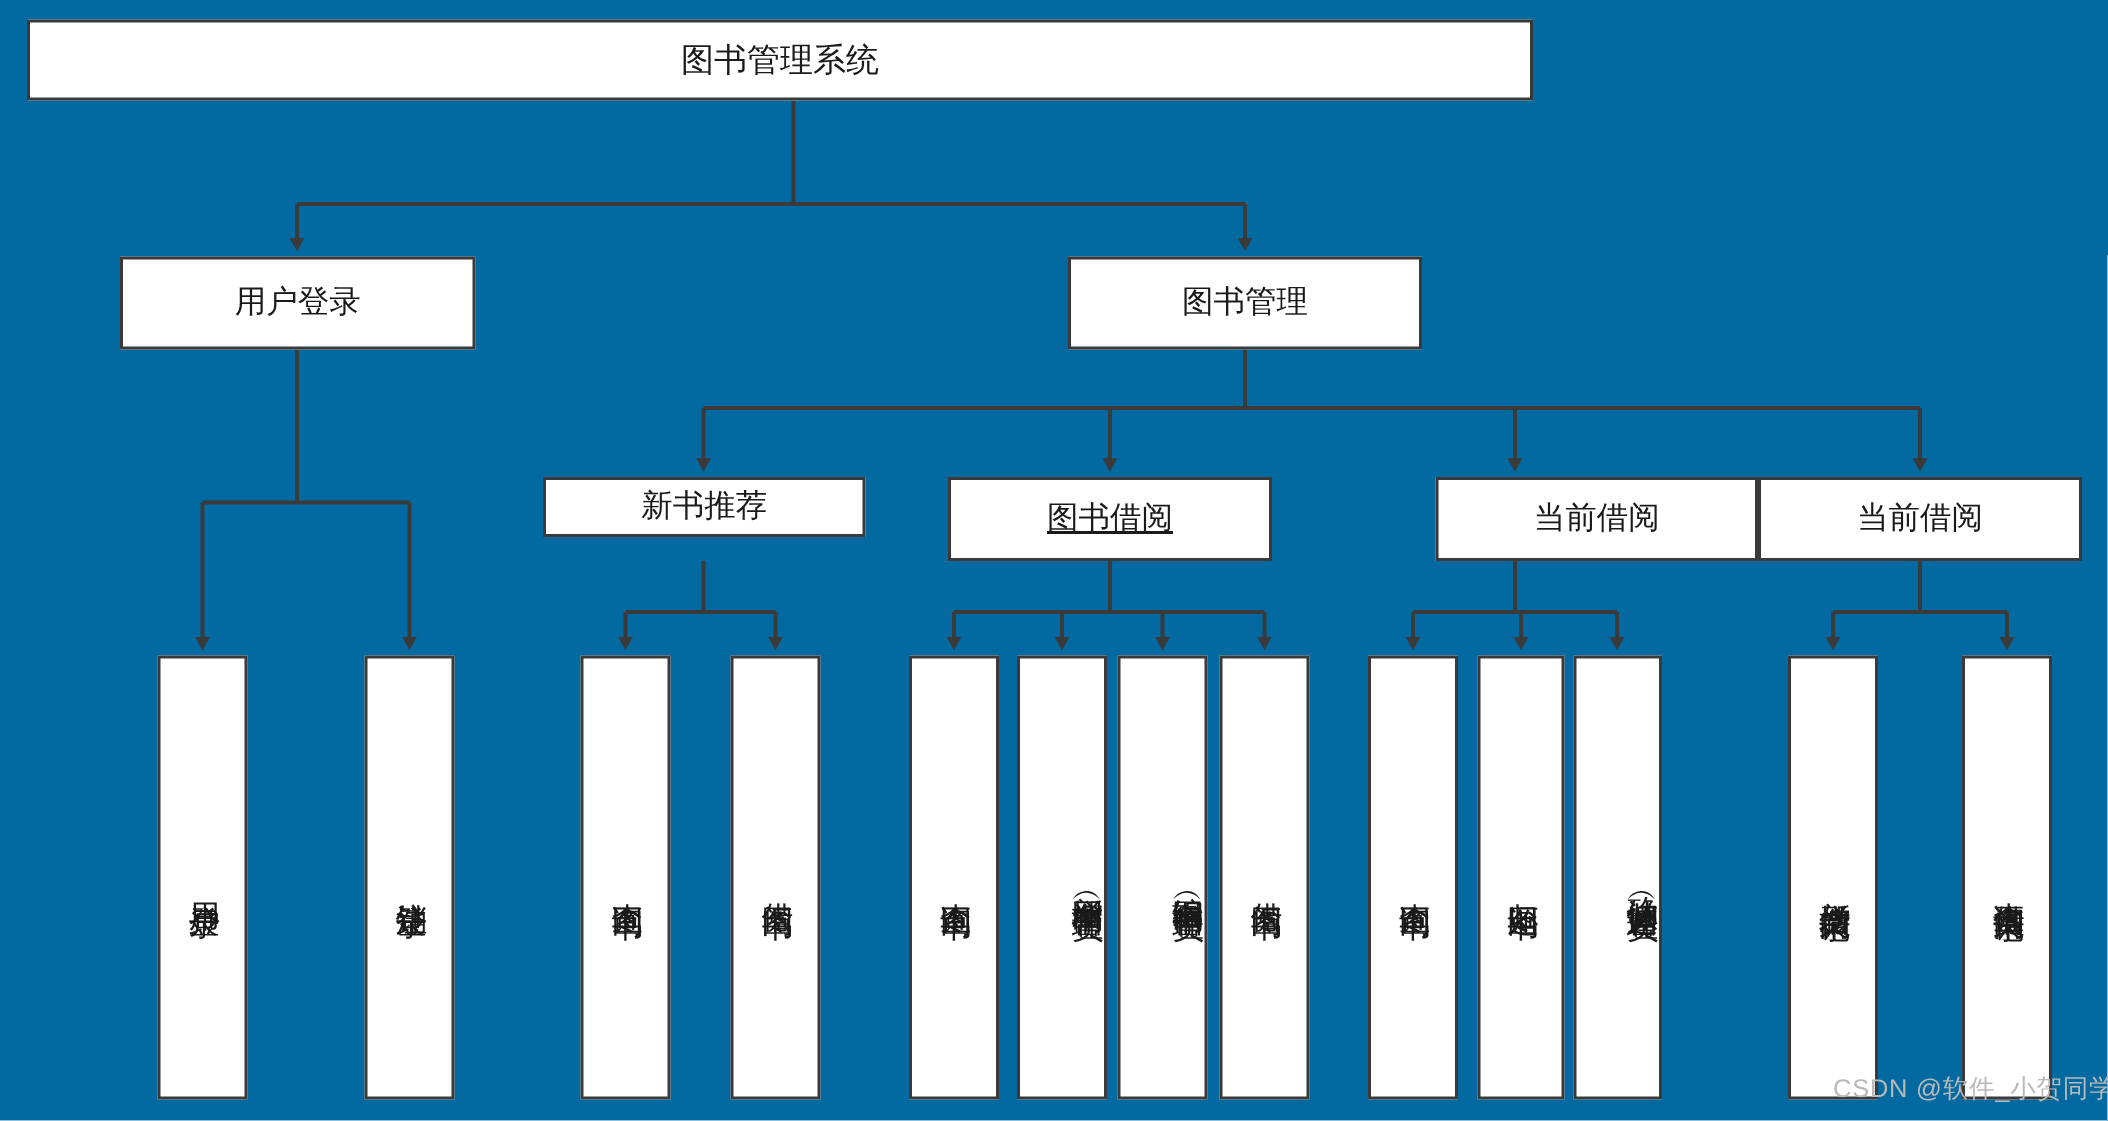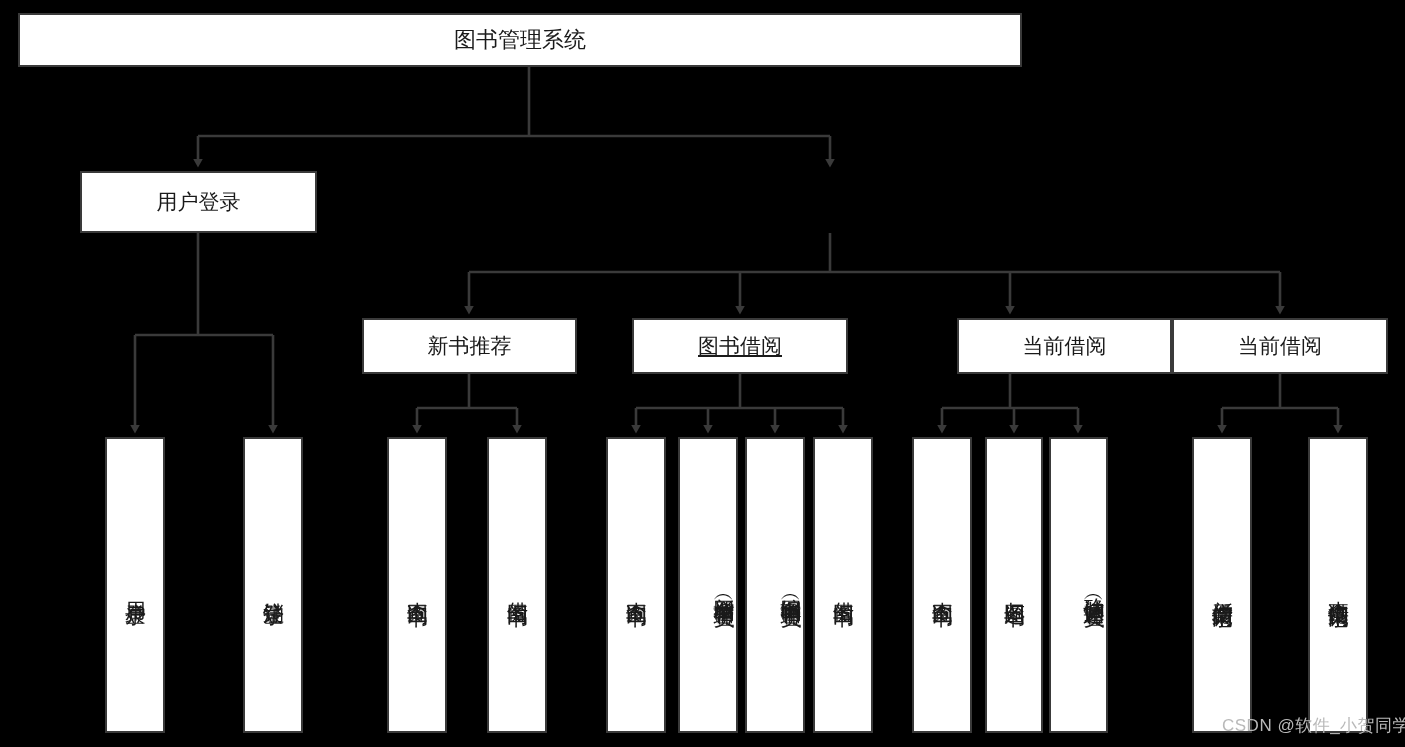--- a/index.html
+++ b/index.html
@@ -7,21 +7,21 @@
     padding: 0;
     background: #ffffff;
   }
   body {
     font-family: "Liberation Sans", "DejaVu Sans", sans-serif;
   }
   #canvas {
     position: relative;
     width: 1405px;
     height: 747px;
-    background: #000000;
+    background: #0369a1;
     overflow: hidden;
   }
   svg#wires {
     position: absolute;
     left: 0;
     top: 0;
     width: 1405px;
     height: 747px;
     pointer-events: none;
   }
@@ -120,22 +120,25 @@
     </g>
   </svg>
 
   <div class="node root" style="left:18px; top:13px; width:1004px; height:54px;">
     <span>图书管理系统</span>
   </div>
 
   <div class="node h" style="left:80px; top:171px; width:237px; height:62px;">
     <span>用户登录</span>
   </div>
+  <div class="node h" style="left:712px; top:171px; width:236px; height:62px;">
+    <span>图书管理</span>
+  </div>
 
-  <div class="node h" style="left:362px; top:318px; width:215px; height:56px;">
+  <div class="node h" style="left:362px; top:318px; width:215px; height:40px;">
     <span>新书推荐</span>
   </div>
   <div class="node h" style="left:632px; top:318px; width:216px; height:56px;text-decoration:underline;">
     <span>图书借阅</span>
   </div>
   <div class="node h" style="left:957px; top:318px; width:215px; height:56px;">
     <span>当前借阅</span>
   </div>
   <div class="node h" style="left:1172px; top:318px; width:216px; height:56px;">
     <span>当前借阅</span>

